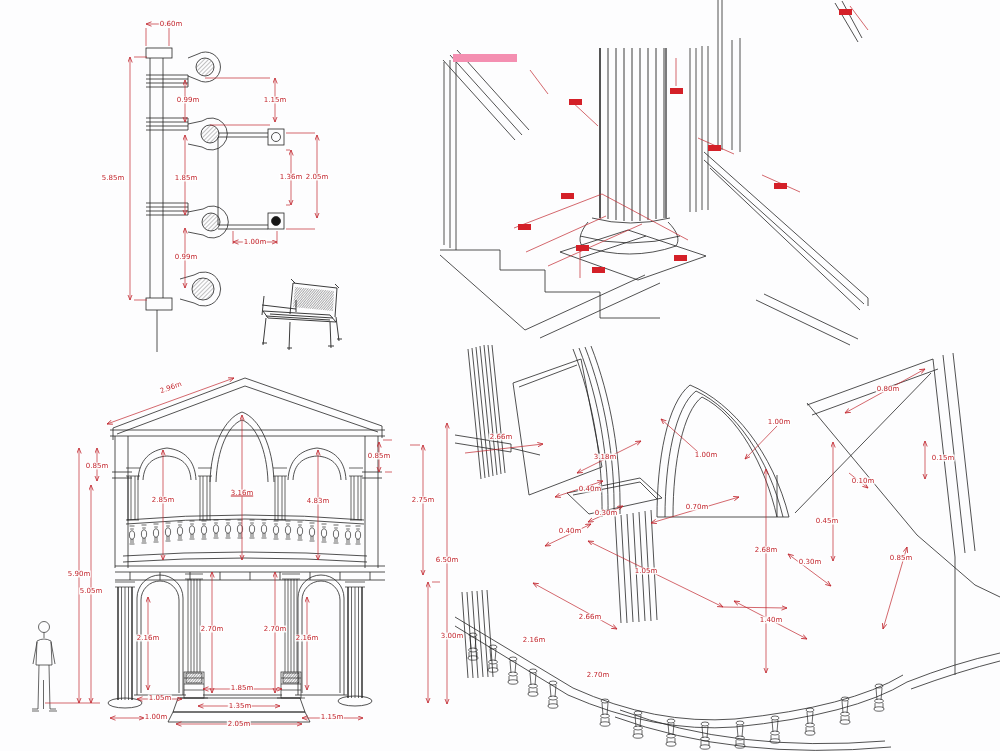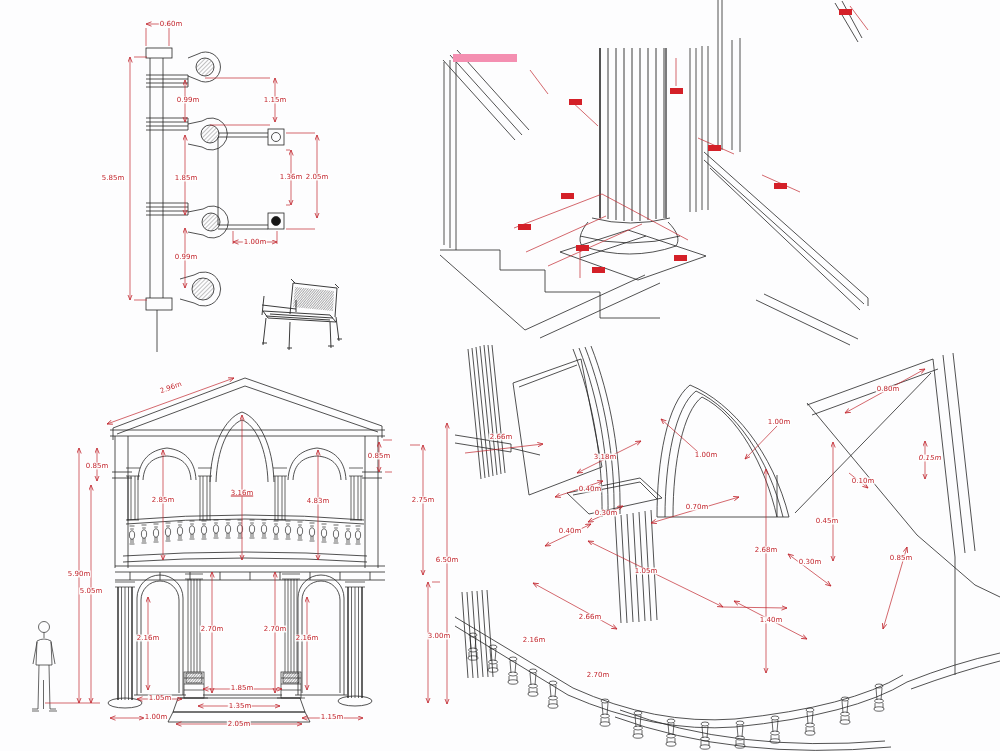--- a/index.html
+++ b/index.html
@@ -271,21 +271,21 @@
       <span class="dim" style="left: 222px; top: 133px; text-decoration: underline;">3.16m</span>
       <span class="dim" style="left: 298px; top: 141px;">4.83m</span>
       <span class="dim" style="left: 403px; top: 140px;">2.75m</span>
       <span class="dim" style="left: 427px; top: 200px;">6.50m</span>
       <span class="dim" style="left: 59px; top: 214px;">5.90m</span>
       <span class="dim" style="left: 71px; top: 231px;">5.05m</span>
       <span class="dim" style="left: 128px; top: 278px;">2.16m</span>
       <span class="dim" style="left: 192px; top: 269px;">2.70m</span>
       <span class="dim" style="left: 255px; top: 269px;">2.70m</span>
       <span class="dim" style="left: 287px; top: 278px;">2.16m</span>
-      <span class="dim" style="left: 419px; top: 276px;">3.00m</span>
+      <span class="dim" style="left: 432px; top: 276px;">3.00m</span>
       <span class="dim" style="left: 140px; top: 338px;">1.05m</span>
       <span class="dim" style="left: 222px; top: 328px;">1.85m</span>
       <span class="dim" style="left: 220px; top: 346px;">1.35m</span>
       <span class="dim" style="left: 136px; top: 357px;">1.00m</span>
       <span class="dim" style="left: 219px; top: 364px;">2.05m</span>
       <span class="dim" style="left: 312px; top: 357px;">1.15m</span>
     </div>
 
   <div class="view" style="left:455px;top:345px;width:545px;height:406px">
     <svg width="545" height="406" viewBox="0 0 545 406">
@@ -376,21 +376,21 @@
     </svg>
   <span class="dim" style="left: 46px; top: 92px;">2.66m</span>
       <span class="dim" style="left: 150px; top: 112px;">3.18m</span>
       <span class="dim" style="left: 135px; top: 144px;">0.40m</span>
       <span class="dim" style="left: 151px; top: 168px;">0.30m</span>
       <span class="dim" style="left: 115px; top: 186px;">0.40m</span>
       <span class="dim" style="left: 242px; top: 162px;">0.70m</span>
       <span class="dim" style="left: 251px; top: 110px;">1.00m</span>
       <span class="dim" style="left: 324px; top: 77px;">1.00m</span>
       <span class="dim" style="left: 433px; top: 44px;">0.80m</span>
-      <span class="dim" style="left: 475px; top: 113px; font-style: italic;">0.15m</span>
+      <span class="dim" style="left: 488px; top: 113px;">0.15m</span>
       <span class="dim" style="left: 408px; top: 136px;">0.10m</span>
       <span class="dim" style="left: 372px; top: 176px;">0.45m</span>
       <span class="dim" style="left: 311px; top: 205px;">2.68m</span>
       <span class="dim" style="left: 355px; top: 217px;">0.30m</span>
       <span class="dim" style="left: 446px; top: 213px;">0.85m</span>
       <span class="dim" style="left: 316px; top: 275px;">1.40m</span>
       <span class="dim" style="left: 191px; top: 226px;">1.05m</span>
       <span class="dim" style="left: 135px; top: 272px;">2.66m</span>
       <span class="dim" style="left: 79px; top: 295px;">2.16m</span>
       <span class="dim" style="left: 143px; top: 330px;">2.70m</span>

